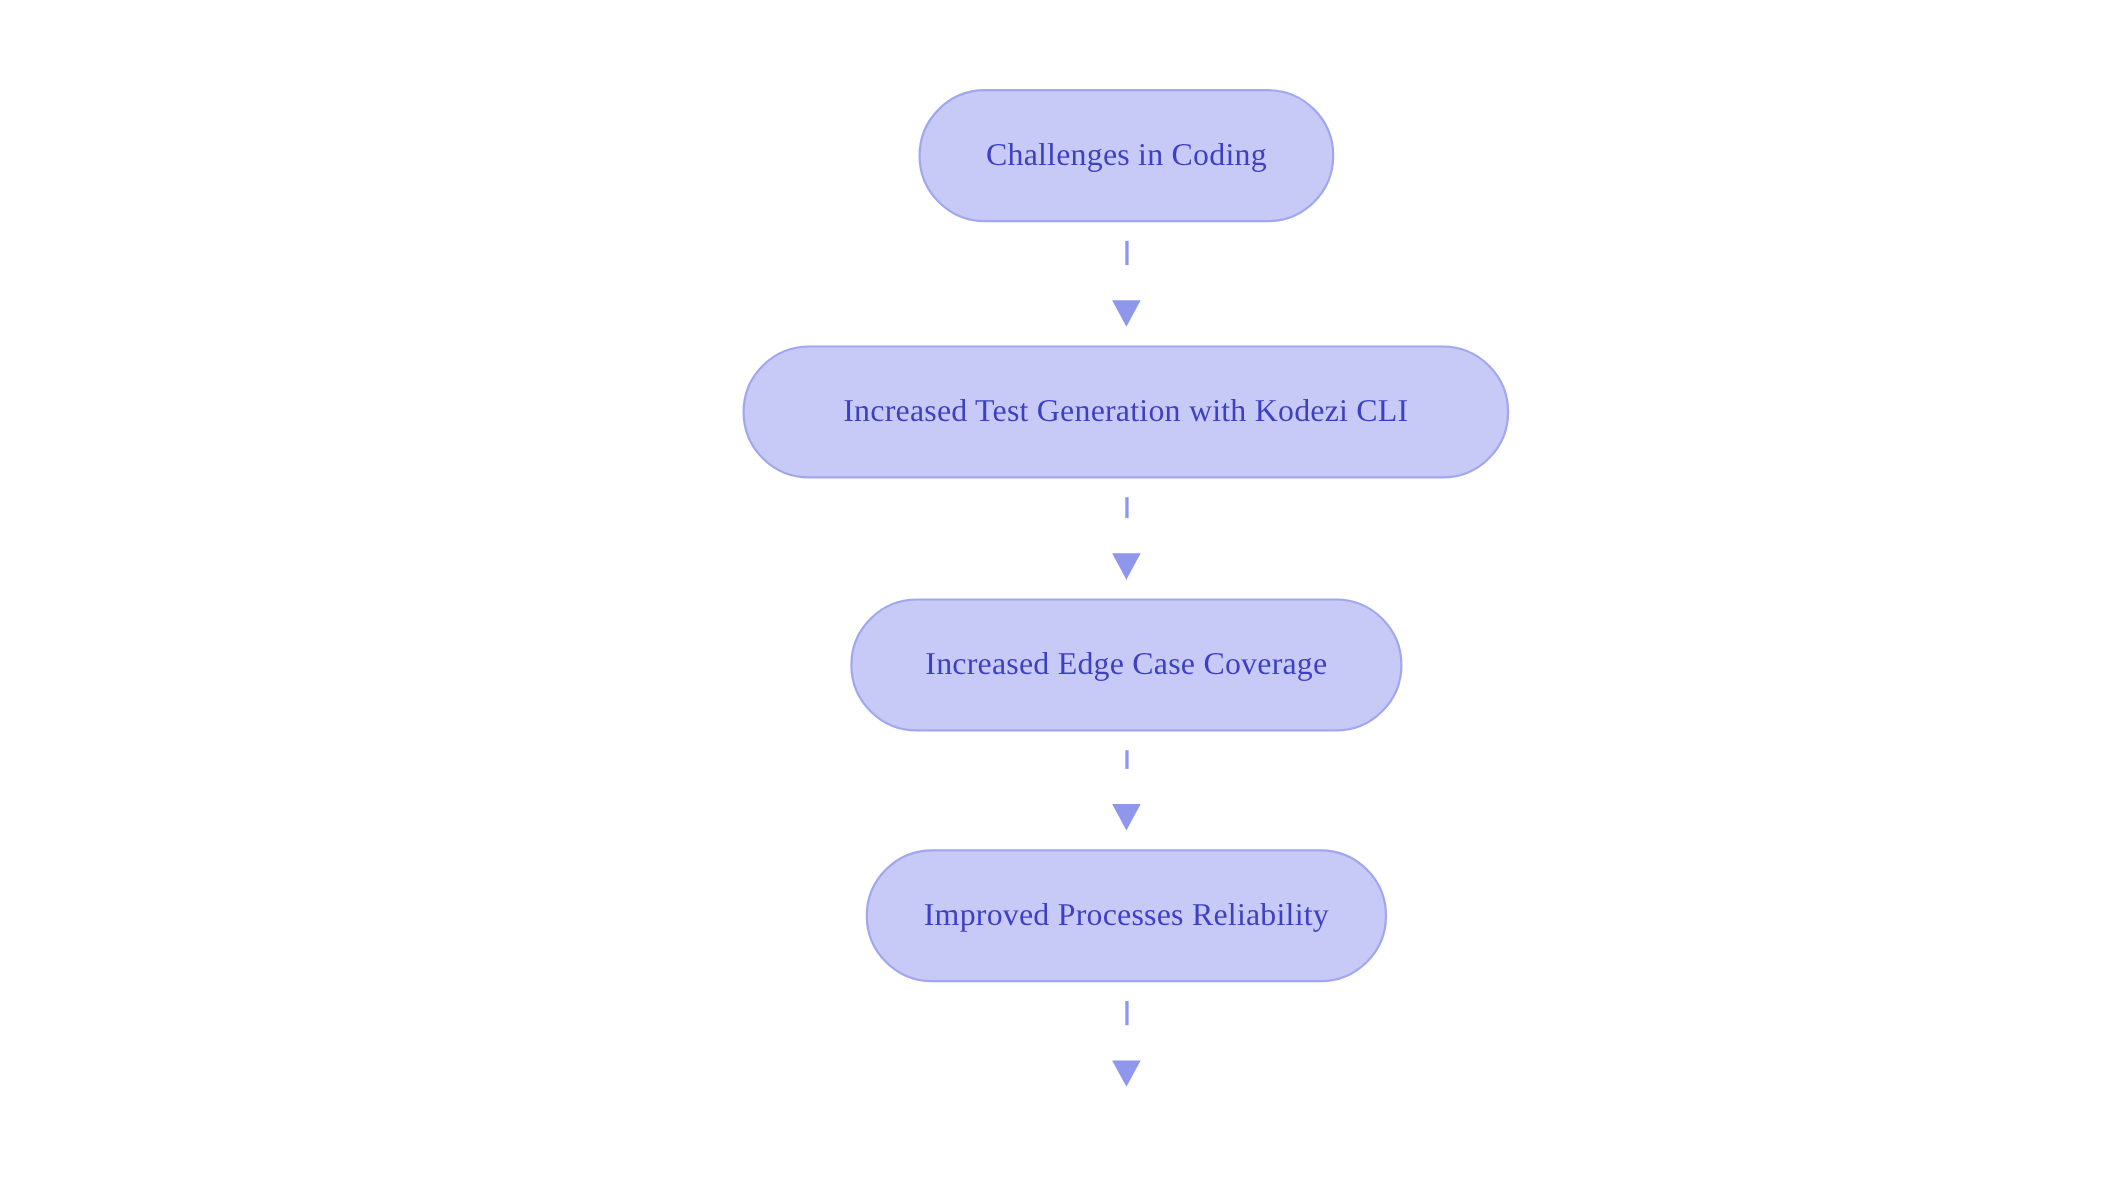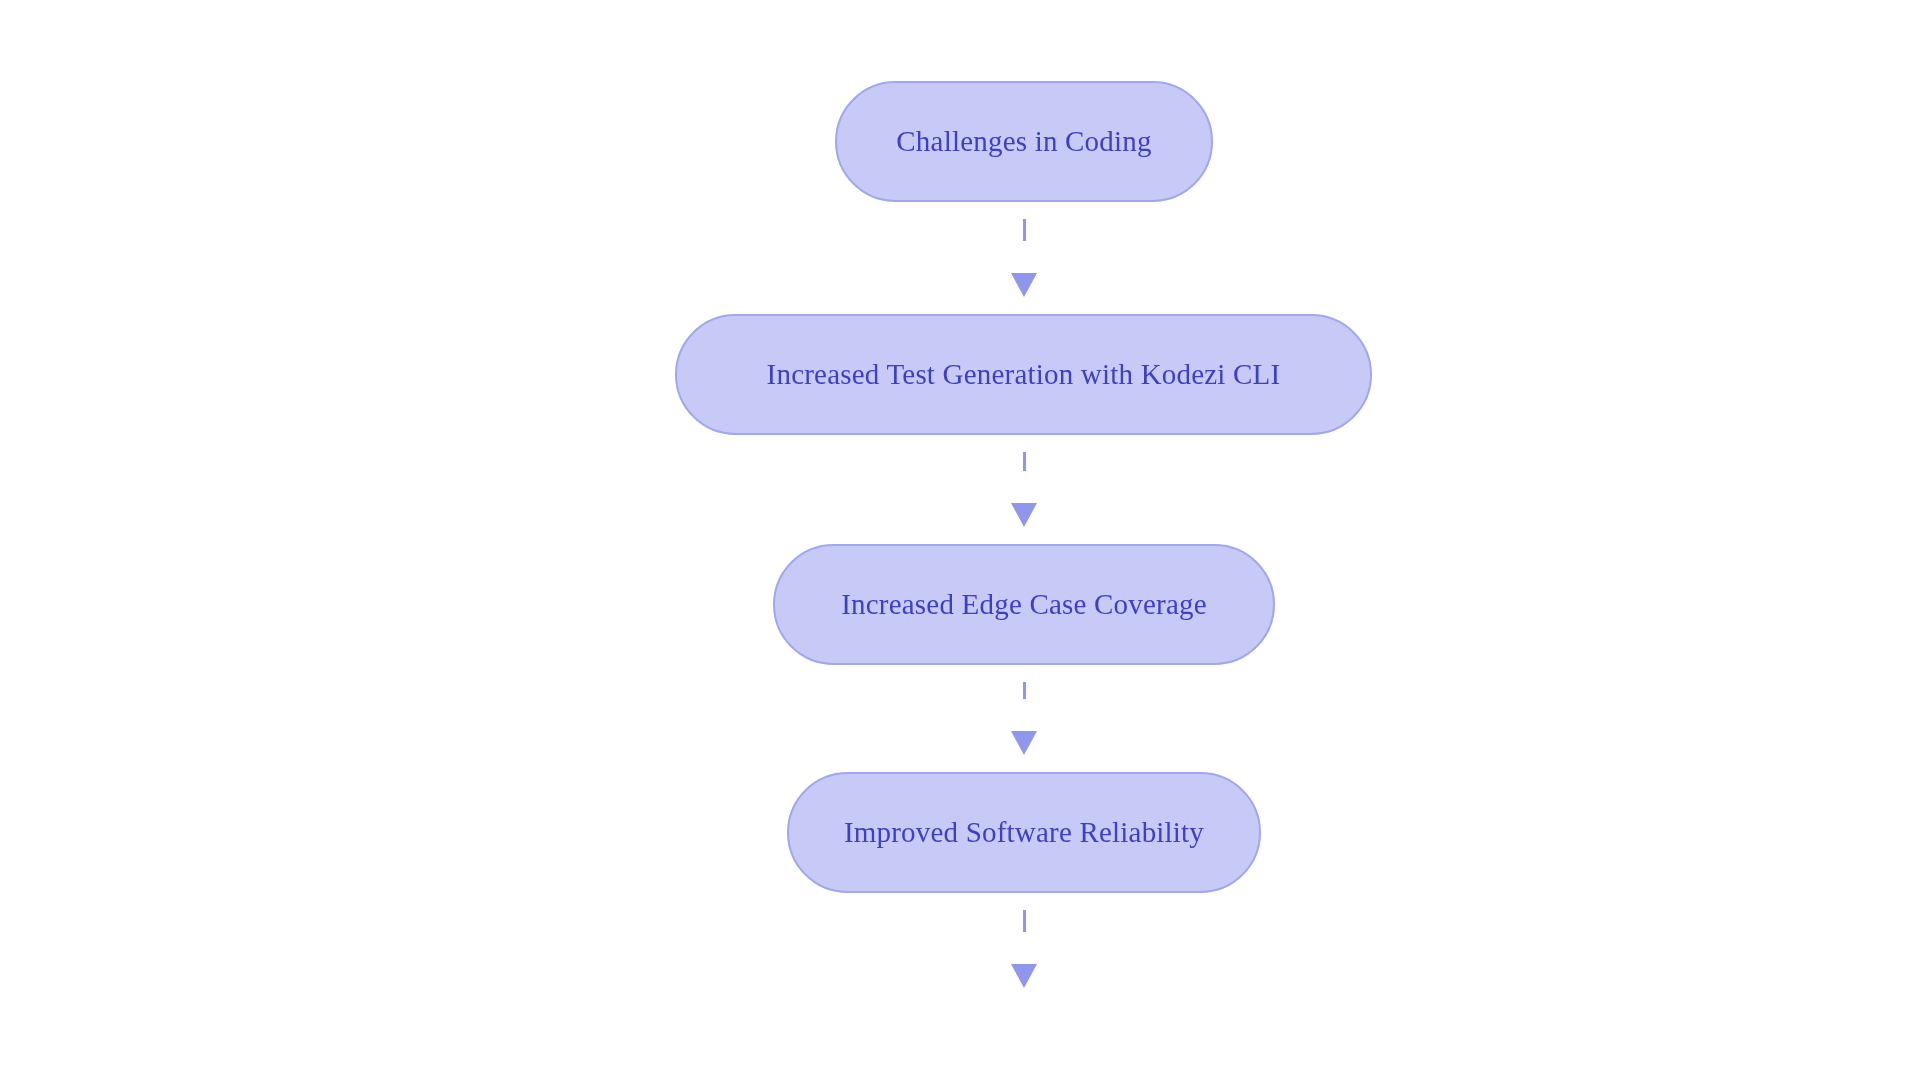--- a/index.html
+++ b/index.html
@@ -91,21 +91,21 @@
   <div class="node n3">
     <span>Increased Edge Case Coverage</span>
   </div>
 
   <div class="arrow a3">
     <div class="stem"></div>
     <div class="head"></div>
   </div>
 
   <div class="node n4">
-    <span>Improved Software Reliability</span>
+    <span>Improved Processes Reliability</span>
   </div>
 
   <div class="arrow a4">
     <div class="stem"></div>
     <div class="head"></div>
   </div>
 
 
 </div>
 

